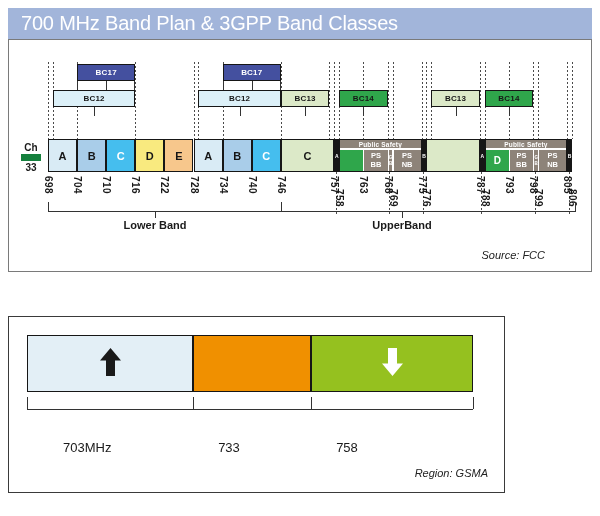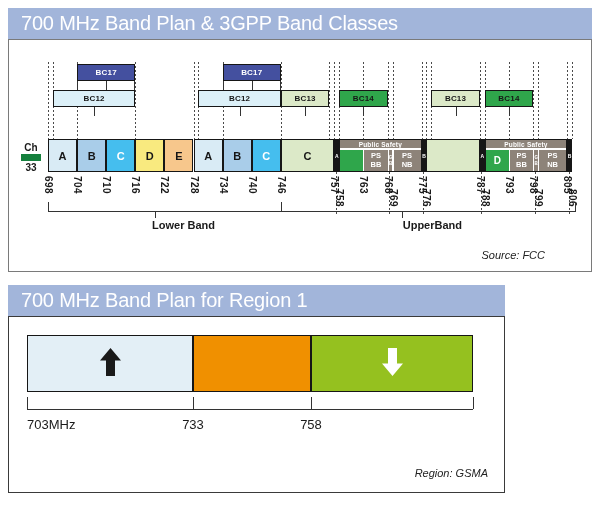--- a/index.html
+++ b/index.html
@@ -13,37 +13,37 @@
   .vdash{position:absolute;width:1px;
          background:repeating-linear-gradient(180deg,#4a4a4a 0 2px,transparent 2px 4px);}
   .tick{position:absolute;width:1px;background:#333;}
   .bcbox{position:absolute;border:1px solid #161616;display:flex;align-items:center;
          justify-content:center;font-size:8px;font-weight:bold;letter-spacing:0.2px;}
   .chblock{position:absolute;top:139px;height:33px;border:1px solid #161616;
            display:flex;align-items:center;justify-content:center;
            font-size:11px;font-weight:bold;}
   .freq{position:absolute;font-size:10px;font-weight:bold;color:#1a1a1a;
         transform:rotate(90deg);transform-origin:0 0;white-space:nowrap;letter-spacing:0.5px;}
-  .bandlabel{position:absolute;top:219px;width:120px;text-align:right;
+  .bandlabel{position:absolute;top:219px;width:120px;text-align:center;
              font-size:11px;font-weight:bold;color:#1a1a1a;}
   .lower-label{left:95px;}
   .upper-label{left:342px;}
   .source{position:absolute;font-style:italic;font-size:11px;color:#222;
           text-align:right;width:150px;}
   .p1-source{left:395px;top:249px;}
   .p2-source{left:338px;top:467px;}
   .frac{position:absolute;left:21px;top:141px;width:20px;text-align:center;
         font-size:10px;font-weight:bold;color:#1a1a1a;line-height:13px;}
   .frac .num{display:block;border-bottom:7px solid #15803d;}
   .frac .den{display:block;}
   .p1-title{left:8px;top:8px;width:584px;height:31px;}
   .p1-body{left:8px;top:39px;width:584px;height:233px;}
   .p2-title{left:8px;top:285px;width:497px;height:31px;}
   .p2-body{left:8px;top:316px;width:497px;height:177px;}
-  .axis2{position:absolute;top:417px;font-size:13px;color:#1a1a1a;}
+  .axis2{position:absolute;top:440px;font-size:13px;color:#1a1a1a;margin-left:36px;}
 </style>
 </head>
 <body>
 
 <div class="page">
 
   <div class="titlebar p1-title" style="background: rgb(162, 181, 218);">
     <span>700 MHz Band Plan &amp; 3GPP Band Classes</span>
   </div>
   <div class="panel-body p1-body" style="border: 1px solid rgb(122, 122, 122);"></div>
@@ -178,23 +178,20 @@
       <div class="freq" style="left: 573.1px; top: 176px; position: absolute;">805</div>
       <div class="freq" style="left: 578px; top: 189px; position: absolute;">806</div>
       <div style="left: 48px; top: 211px; width: 527px; height: 1px; background: rgb(51, 51, 51); position: absolute;"></div>
       <div class="tick" style="left: 48px; top: 202px; height: 10px; position: absolute;"></div>
       <div class="tick" style="left: 280.9px; top: 202px; height: 10px; position: absolute;"></div>
       <div class="tick" style="left: 575px; top: 202px; height: 10px; position: absolute;"></div>
       <div class="tick" style="left: 155px; top: 211px; height: 7px; position: absolute;"></div>
       <div class="tick" style="left: 402px; top: 211px; height: 7px; position: absolute;"></div>
     </div>
 
-  <div class="titlebar p2-title" style="background: rgb(162, 181, 218);">
-    <span>700 MHz Band Plan for Region 1</span>
-  </div>
   <div class="panel-body p2-body" style="border: 1px solid rgb(58, 58, 58);"></div>
   <div class="source p2-source">Region: GSMA</div>
 
   <div id="p2-canvas" class="canvas">
       <div style="left: 27px; top: 335px; width: 166px; height: 57px; background: rgb(227, 239, 246); border: 1px solid rgb(22, 22, 22); display: flex; align-items: center; justify-content: center; position: absolute;">
         <span><svg width="21" height="28" viewBox="0 0 21 28">
             <polygon points="10.5,0 21,12.5 15,12.5 15,28 6,28 6,12.5 0,12.5" fill="#1a1a1a"></polygon>
           </svg></span>
       </div>
       <div style="left: 193px; top: 335px; width: 118px; height: 57px; background: rgb(240, 144, 0); border: 1px solid rgb(22, 22, 22); display: flex; align-items: center; justify-content: center; position: absolute;"></div>

